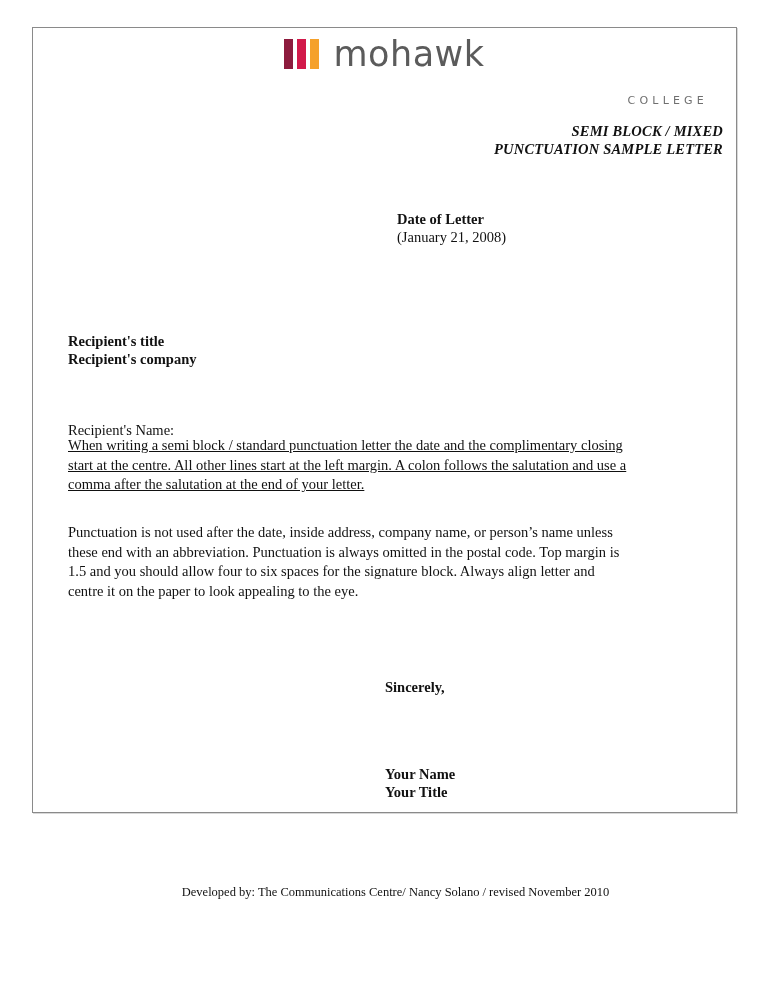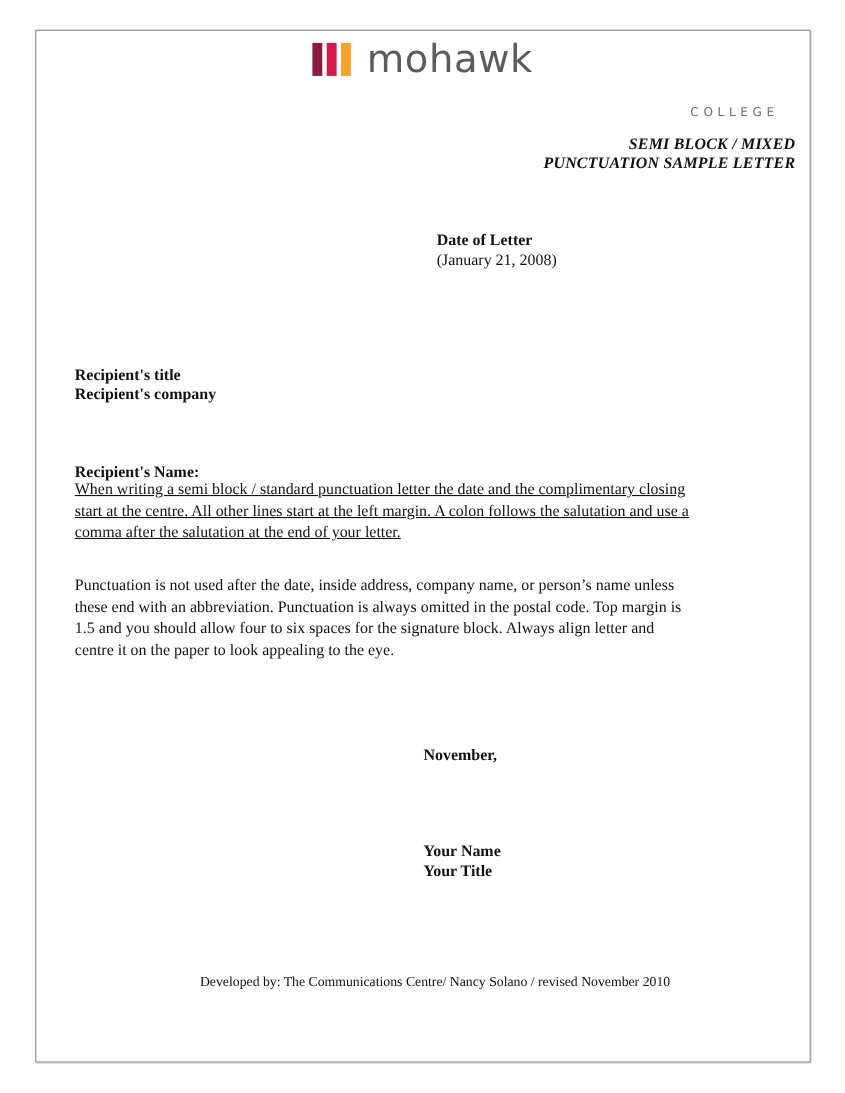--- a/index.html
+++ b/index.html
@@ -15,21 +15,21 @@
     color: #111111;
     overflow: hidden;
   }
 
   
   .page {
     position: absolute;
     left: 32px;
     top: 27px;
     width: 705px;
-    height: 939px;
+    height: 786px;
     background: #ffffff;
     border: 1px solid #8a8a8a;
     box-sizing: border-box;
     box-shadow: 1px 1px 0 0 #d8d8d8;
   }
 
   
   .logo-block {
     position: absolute;
     left: 0;
@@ -115,21 +115,21 @@
     font-size: 14.5px;
     line-height: 17.5px;
     font-weight: bold;
   }
 
   .salutation {
     position: absolute;
     left: 35px;
     top: 394px;
     font-size: 14.5px;
-    font-weight: bold;
+    font-weight: normal;
   }
 
   .para {
     position: absolute;
     left: 35px;
     width: 565px;
     font-size: 14.5px;
     line-height: 19.5px;
   }
   .para-1 { top: 408px; text-decoration: underline; }
@@ -193,21 +193,21 @@
     <div class="recipient-block">
       <div>Recipient's title</div>
       <div>Recipient's company</div>
     </div>
 
     <div class="salutation">Recipient's Name:</div>
 
     <div class="para para-1">When writing a semi block / standard punctuation letter the date and the complimentary closing start at the centre.  All other lines start at the left margin.  A colon follows the salutation and use a comma after the salutation at the end of your letter.</div>
     <div class="para para-2">Punctuation is not used after the date, inside address, company name, or person’s name unless these end with an abbreviation.  Punctuation is always omitted in the postal code. Top margin is 1.5 and you should allow four to six spaces for the signature block. Always align letter and centre it on the paper to look appealing to the eye.</div>
 
-    <div class="closing">November,</div>
+    <div class="closing">Sincerely,</div>
 
     <div class="signature-block">
       <div>Your Name</div>
       <div>Your Title</div>
     </div>
 
     <div class="footer">
       <span class="footer-inner">Developed by:  The Communications Centre/ Nancy Solano / revised November 2010</span>
     </div>
 

